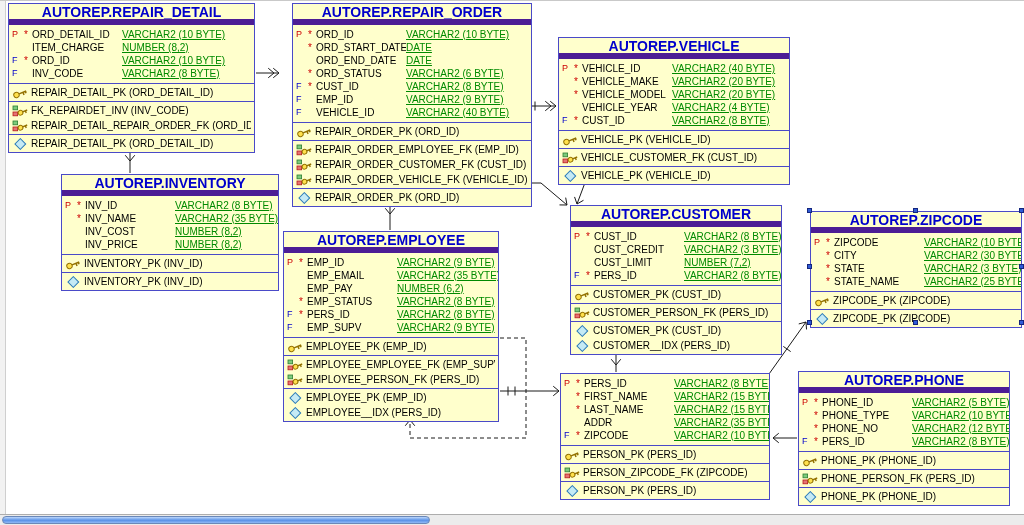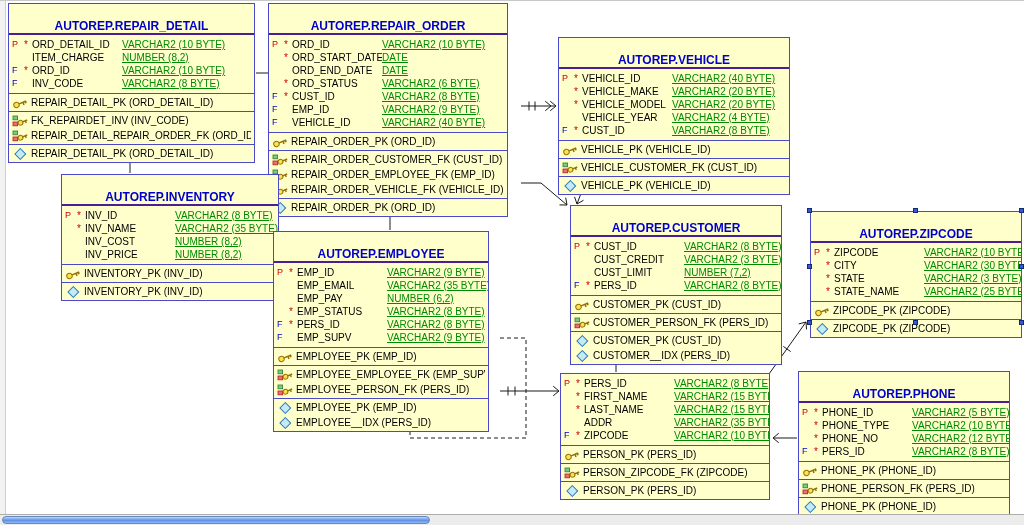--- a/index.html
+++ b/index.html
@@ -9,22 +9,22 @@
   #canvas { position:relative; width:1024px; height:525px; background:#ffffff;
             overflow:hidden; border-top:1px solid #c9c9c9; }
 
   #connector-layer { position:absolute; left:0; top:0; z-index:5; }
 
   .left-strip { position:absolute; left:0; top:0; bottom:11px; width:6px;
                 background:#f2f2f2; border-right:1px solid #cfcfcf; z-index:2; }
 
   .table-box { position:absolute; z-index:10; background:#FFFFCC;
                border:1px solid #4A4AC8; font-size:10px; color:#000; }
-  .tb-title { text-align:center; font-weight:bold; color:#0000CC; font-size:12px;
-              line-height:12px; padding:16px 4px 1px; border-bottom:2px solid #4c1d95;
+  .tb-title { text-align:center; font-weight:bold; color:#0000CC; font-size:14px;
+              line-height:12px; padding:2px 4px 1px; border-bottom:6px solid #4c1d95;
               white-space:nowrap; overflow:hidden; }
   .tb-cols { padding:3px 0; }
   .col-row { display:flex; height:13px; line-height:13px; white-space:nowrap; }
   .col-key { width:11px; padding-left:3px; flex:none; font-size:9px; }
   .col-key.P { color:#CC0000; }
   .col-key.F { color:#0000CC; }
   .col-mand { width:12px; flex:none; color:#CC0000; text-align:center; }
   .col-name { width:90px; flex:none; overflow:hidden; }
   .col-type { color:#008A00; flex:1; overflow:hidden;text-decoration:underline; }
 
@@ -179,21 +179,21 @@
           <div class="sec-row">
             <span class="sec-icon">
               <svg viewBox="0 0 16 12">
                 <rect x="4.5" y="2.2" width="7.6" height="7.6" transform="rotate(45 8.3 6)" fill="#C4EAF5" stroke="#2B7BB9" stroke-width="1"></rect>
               </svg>
             </span>
             <span class="sec-label">REPAIR_DETAIL_PK (ORD_DETAIL_ID)</span>
           </div>
         </div>
       </div>
-      <div class="table-box" style="left: 268px; top: 2px; width: 240px;">
+      <div class="table-box" style="left: 292px; top: 2px; width: 240px;">
         <div class="tb-title">AUTOREP.REPAIR_ORDER</div>
         <div class="tb-cols">
           <div class="col-row">
             <span class="col-key P">P</span>
             <span class="col-mand">*</span>
             <span class="col-name">ORD_ID</span>
             <span class="col-type">VARCHAR2 (10 BYTE)</span>
           </div>
           <div class="col-row">
             <span class="col-key "></span>
@@ -253,35 +253,35 @@
               <svg viewBox="0 0 16 12">
                 <rect x="1" y="1" width="4.6" height="3.8" fill="#7CCB7C" stroke="#2E7D32" stroke-width="0.8"></rect>
                 <rect x="1" y="7" width="4.6" height="3.8" fill="#E57373" stroke="#B71C1C" stroke-width="0.8"></rect>
                 <g transform="rotate(-22 10 6)">
                   <circle cx="8" cy="7" r="2.4" fill="#FFE14D" stroke="#937100" stroke-width="1"></circle>
                   <line x1="10.3" y1="7" x2="15.2" y2="7" stroke="#937100" stroke-width="1.4"></line>
                   <line x1="13.2" y1="7" x2="13.2" y2="9.4" stroke="#937100" stroke-width="1.4"></line>
                 </g>
               </svg>
             </span>
+            <span class="sec-label">REPAIR_ORDER_EMPLOYEE_FK (EMP_ID)</span>
+          </div>
+          <div class="sec-row">
+            <span class="sec-icon">
+              <svg viewBox="0 0 16 12">
+                <rect x="1" y="1" width="4.6" height="3.8" fill="#7CCB7C" stroke="#2E7D32" stroke-width="0.8"></rect>
+                <rect x="1" y="7" width="4.6" height="3.8" fill="#E57373" stroke="#B71C1C" stroke-width="0.8"></rect>
+                <g transform="rotate(-22 10 6)">
+                  <circle cx="8" cy="7" r="2.4" fill="#FFE14D" stroke="#937100" stroke-width="1"></circle>
+                  <line x1="10.3" y1="7" x2="15.2" y2="7" stroke="#937100" stroke-width="1.4"></line>
+                  <line x1="13.2" y1="7" x2="13.2" y2="9.4" stroke="#937100" stroke-width="1.4"></line>
+                </g>
+              </svg>
+            </span>
             <span class="sec-label">REPAIR_ORDER_CUSTOMER_FK (CUST_ID)</span>
-          </div>
-          <div class="sec-row">
-            <span class="sec-icon">
-              <svg viewBox="0 0 16 12">
-                <rect x="1" y="1" width="4.6" height="3.8" fill="#7CCB7C" stroke="#2E7D32" stroke-width="0.8"></rect>
-                <rect x="1" y="7" width="4.6" height="3.8" fill="#E57373" stroke="#B71C1C" stroke-width="0.8"></rect>
-                <g transform="rotate(-22 10 6)">
-                  <circle cx="8" cy="7" r="2.4" fill="#FFE14D" stroke="#937100" stroke-width="1"></circle>
-                  <line x1="10.3" y1="7" x2="15.2" y2="7" stroke="#937100" stroke-width="1.4"></line>
-                  <line x1="13.2" y1="7" x2="13.2" y2="9.4" stroke="#937100" stroke-width="1.4"></line>
-                </g>
-              </svg>
-            </span>
-            <span class="sec-label">REPAIR_ORDER_EMPLOYEE_FK (EMP_ID)</span>
           </div>
           <div class="sec-row">
             <span class="sec-icon">
               <svg viewBox="0 0 16 12">
                 <rect x="1" y="1" width="4.6" height="3.8" fill="#7CCB7C" stroke="#2E7D32" stroke-width="0.8"></rect>
                 <rect x="1" y="7" width="4.6" height="3.8" fill="#E57373" stroke="#B71C1C" stroke-width="0.8"></rect>
                 <g transform="rotate(-22 10 6)">
                   <circle cx="8" cy="7" r="2.4" fill="#FFE14D" stroke="#937100" stroke-width="1"></circle>
                   <line x1="10.3" y1="7" x2="15.2" y2="7" stroke="#937100" stroke-width="1.4"></line>
                   <line x1="13.2" y1="7" x2="13.2" y2="9.4" stroke="#937100" stroke-width="1.4"></line>
@@ -425,21 +425,21 @@
           <div class="sec-row">
             <span class="sec-icon">
               <svg viewBox="0 0 16 12">
                 <rect x="4.5" y="2.2" width="7.6" height="7.6" transform="rotate(45 8.3 6)" fill="#C4EAF5" stroke="#2B7BB9" stroke-width="1"></rect>
               </svg>
             </span>
             <span class="sec-label">INVENTORY_PK (INV_ID)</span>
           </div>
         </div>
       </div>
-      <div class="table-box" style="left: 273px; top: 230px; width: 216px;">
+      <div class="table-box" style="left: 283px; top: 230px; width: 216px;">
         <div class="tb-title">AUTOREP.EMPLOYEE</div>
         <div class="tb-cols">
           <div class="col-row">
             <span class="col-key P">P</span>
             <span class="col-mand">*</span>
             <span class="col-name">EMP_ID</span>
             <span class="col-type">VARCHAR2 (9 BYTE)</span>
           </div>
           <div class="col-row">
             <span class="col-key "></span>

